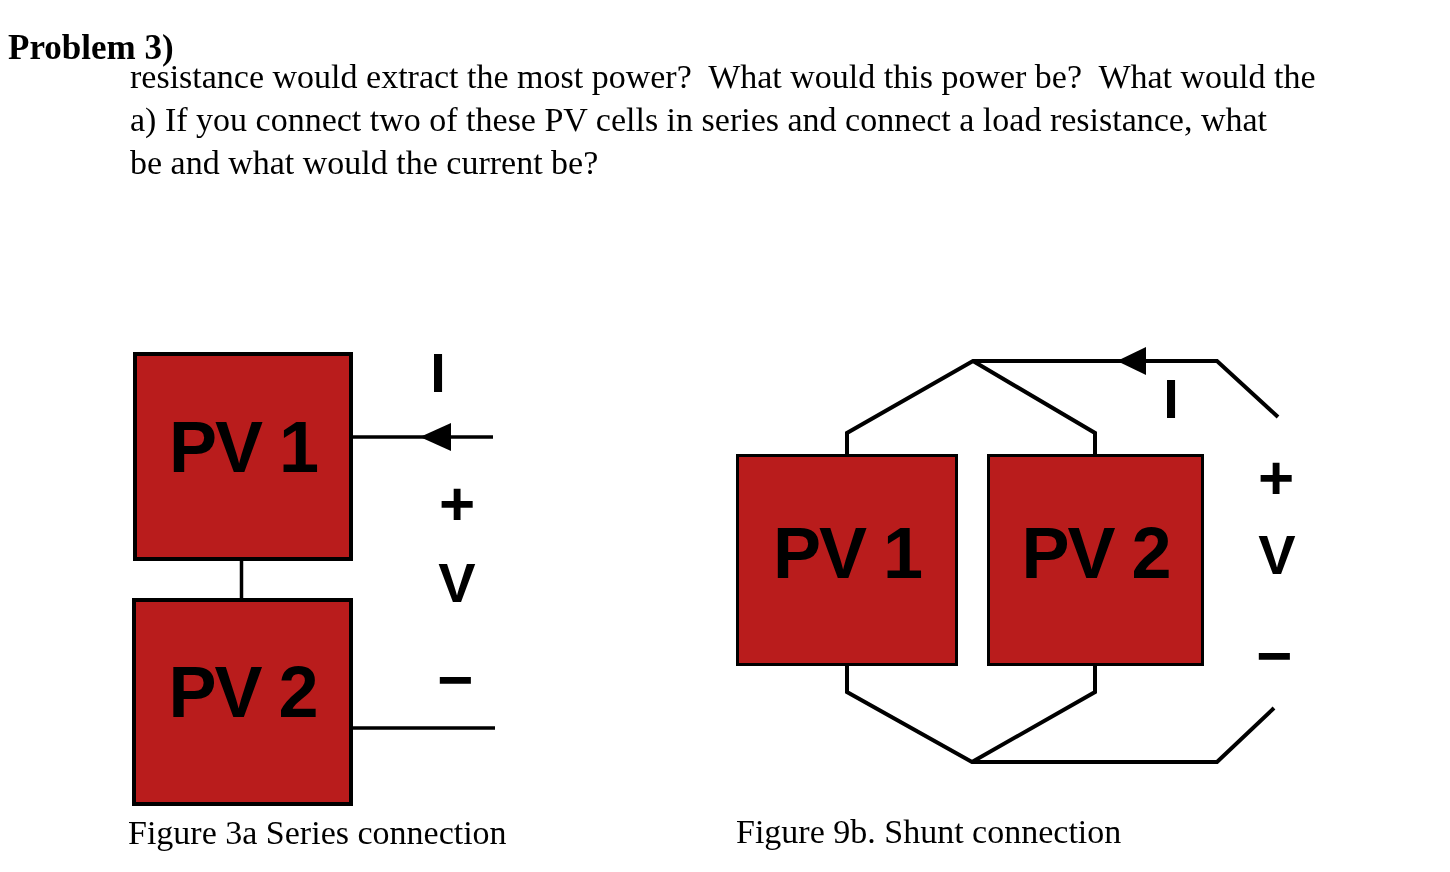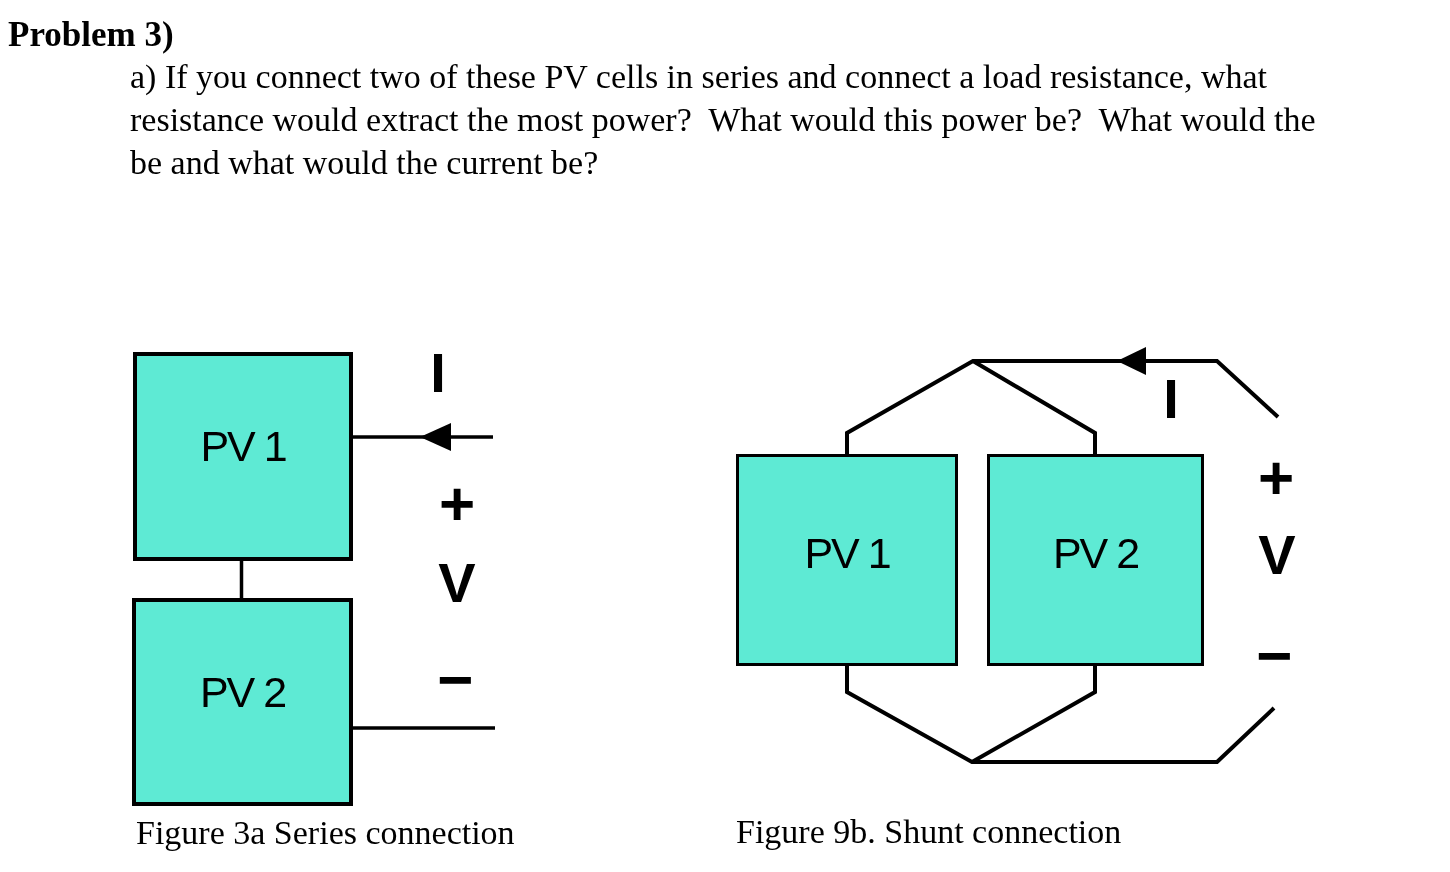--- a/index.html
+++ b/index.html
@@ -5,42 +5,43 @@
   html,body{margin:0;padding:0;background:#ffffff;}
   .page{
     position:relative;
     width:1450px;height:872px;
     background:#ffffff;
     color:#000;
     font-family:"Liberation Serif", serif;
     overflow:hidden;
   }
   .heading{
-    position:absolute;left:8px;top:13px;
+    position:absolute;left:8px;top:26px;
     font-size:35px;font-weight:bold;line-height:43px;
     white-space:pre;
   }
   .body-text{
     position:absolute;left:130px;top:55px;
     font-size:34px;line-height:43px;
   }
   .body-text .tline{white-space:pre;}
   .wires{
     position:absolute;left:0;top:0;width:1450px;height:872px;
     pointer-events:none;
   }
   .pv-box{
     position:absolute;
     box-sizing:border-box;
-    background:#5eead4;
+    background:#b91c1c;
     display:flex;align-items:center;justify-content:center;
     font-family:"Liberation Sans", sans-serif;
-    font-size:43px;letter-spacing:-2px;
+    font-size:72px;letter-spacing:-2px;
     padding-bottom:20px;
     white-space:pre;
+    font-weight:bold;
   }
   .bA{border:4px solid #000;}
   .bB{border:3px solid #000;}
   .box-a1{left:133px;top:352px;width:220px;height:209px;}
   .box-a2{left:132px;top:598px;width:221px;height:208px;}
   .box-b1{left:736px;top:454px;width:222px;height:212px;padding-bottom:14px;}
   .box-b2{left:987px;top:454px;width:217px;height:212px;padding-bottom:14px;}
   .dlabel{
     position:absolute;
     font-family:"Liberation Sans", sans-serif;
@@ -57,33 +58,33 @@
   .minusa{left:425px;top:649px;width:60px;height:60px;}
   .ib{left:1143px;top:370px;width:56px;height:56px;}
   .plusb{left:1246px;top:447px;width:60px;height:60px;}
   .vb{left:1247px;top:524px;width:60px;height:60px;}
   .minusb{left:1244px;top:625px;width:60px;height:60px;}
   .caption{
     position:absolute;
     font-size:34px;line-height:40px;
     white-space:pre;
   }
-  .cap-a{left:136px;top:813px;}
+  .cap-a{left:128px;top:813px;}
   .cap-b{left:736px;top:812px;}
 </style>
 </head>
 <body>
 
 <div class="page">
 
   <div class="heading">Problem 3)</div>
 
   <div class="body-text">
+    <div class="tline">resistance would extract the most power?  What would this power be?  What would the</div>
     <div class="tline">a) If you connect two of these PV cells in series and connect a load resistance, what</div>
-    <div class="tline">resistance would extract the most power?  What would this power be?  What would the</div>
     <div class="tline">be and what would the current be?</div>
   </div>
 
   <svg class="wires" width="1450" height="872" viewBox="0 0 1450 872">
 
     <line x1="241.5" y1="559" x2="241.5" y2="600" stroke="#000" stroke-width="3.5"></line>
     <line x1="353" y1="437" x2="493" y2="437" stroke="#000" stroke-width="3.5"></line>
     <polygon points="420,437 451,423 451,451" fill="#000"></polygon>
     <line x1="353" y1="728" x2="495" y2="728" stroke="#000" stroke-width="3.5"></line>
 

